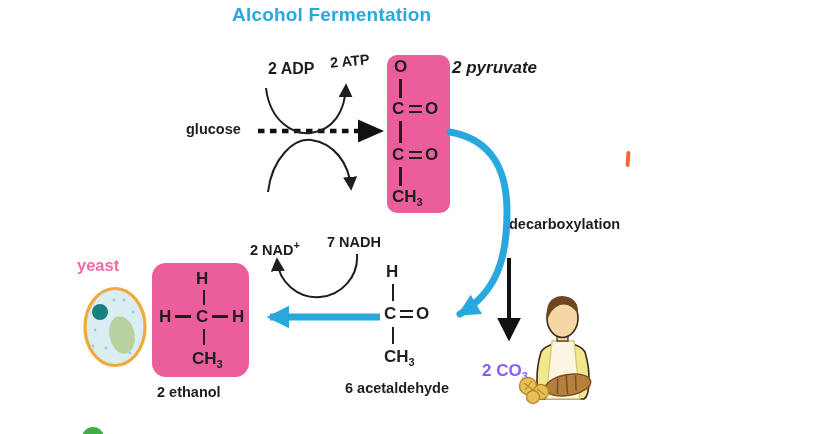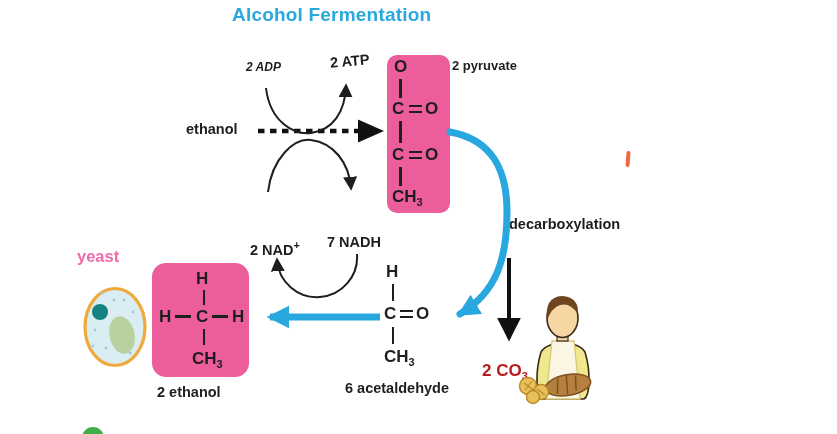--- a/index.html
+++ b/index.html
@@ -10,51 +10,51 @@
   }
   .lbl{position:absolute;font-size:14px;white-space:nowrap;line-height:1;}
   .atom{position:absolute;font-size:17px;line-height:1;white-space:nowrap;}
   .sub{font-size:11px;vertical-align:-4px;}
   .sup{font-size:11px;vertical-align:6px;}
   .bv{position:absolute;width:2.6px;background:#1e1e1e;}
   .bh{position:absolute;height:2.6px;background:#1e1e1e;}
   .db{position:absolute;width:13px;height:8.5px;border-top:2.8px solid #1e1e1e;border-bottom:2.8px solid #1e1e1e;box-sizing:border-box;}
   .pinkbox{position:absolute;background:#ec5d9b;border-radius:12px;}
   #title{position:absolute;left:232px;top:4px;font-size:19px;color:#29a8e0;letter-spacing:.2px;}
-  #yeast-lbl{position:absolute;left:77px;top:247px;font-size:16.5px;color:#f06ba8;}
-  #co2-lbl{position:absolute;left:482px;top:361px;font-size:17px;color:#b91c1c;}
+  #yeast-lbl{position:absolute;left:77px;top:256px;font-size:16.5px;color:#f06ba8;}
+  #co2-lbl{position:absolute;left:482px;top:361px;font-size:17px;color:#8b5cf6;}
   #atp-lbl{transform:rotate(-5deg);}
   svg.overlay{position:absolute;left:0;top:0;pointer-events:none;}
   #green-dot{position:absolute;left:82px;top:427px;width:22px;height:22px;border-radius:50%;background:#3fae49;}
   #orange-mark{position:absolute;left:626px;top:151px;width:4px;height:16px;border-radius:2px;background:#f2683c;transform:rotate(4deg);}
 </style>
 </head>
 <body>
 
 <div id="canvas">
 
   <div id="title">Alcohol Fermentation</div>
 
-  <div class="lbl" style="left:246px;top:61px;font-size:12px;font-style:italic;">2 ADP</div>
+  <div class="lbl" style="left:268px;top:61px;font-size:16px;">2 ADP</div>
   <div class="lbl" id="atp-lbl" style="left:330px;top:54px;font-size:14.5px;">2 ATP</div>
-  <div class="lbl" style="left:186px;top:122px;font-size:14.5px;">ethanol</div>
+  <div class="lbl" style="left:186px;top:122px;font-size:14.5px;">glucose</div>
 
   <div class="pinkbox" style="left:387px;top:55px;width:63px;height:158px;border-radius:10px;"></div>
   <span class="atom" style="left:394px;top:58px;">O</span>
   <div class="bv" style="left:399px;top:79px;height:19px;"></div>
   <span class="atom" style="left:392px;top:100px;">C</span>
   <div class="db" style="left:409px;top:104.5px;"></div>
   <span class="atom" style="left:425px;top:100px;">O</span>
   <div class="bv" style="left:399px;top:121px;height:22px;"></div>
   <span class="atom" style="left:392px;top:146px;">C</span>
   <div class="db" style="left:409px;top:150.5px;"></div>
   <span class="atom" style="left:425px;top:146px;">O</span>
   <div class="bv" style="left:399px;top:167px;height:19px;"></div>
   <span class="atom" style="left:392px;top:188px;"><span>CH</span><span class="sub">3</span></span>
-  <div class="lbl" style="left:452px;top:59px;font-size:13px;">2 pyruvate</div>
+  <div class="lbl" style="left:452px;top:59px;font-size:17px;font-style:italic;">2 pyruvate</div>
 
   <div class="lbl" style="left:509px;top:217px;font-size:14.5px;">decarboxylation</div>
   <div id="co2-lbl"><span>2 CO</span><span class="sub">3</span></div>
 
   <div class="lbl" style="left:250px;top:240px;font-size:14.5px;"><span>2 NAD</span><span class="sup">+</span></div>
   <div class="lbl" style="left:327px;top:235px;font-size:14.5px;">7 NADH</div>
 
   <span class="atom" style="left:386px;top:263px;">H</span>
   <div class="bv" style="left:391.5px;top:284px;height:17px;"></div>
   <span class="atom" style="left:384px;top:305px;">C</span>

